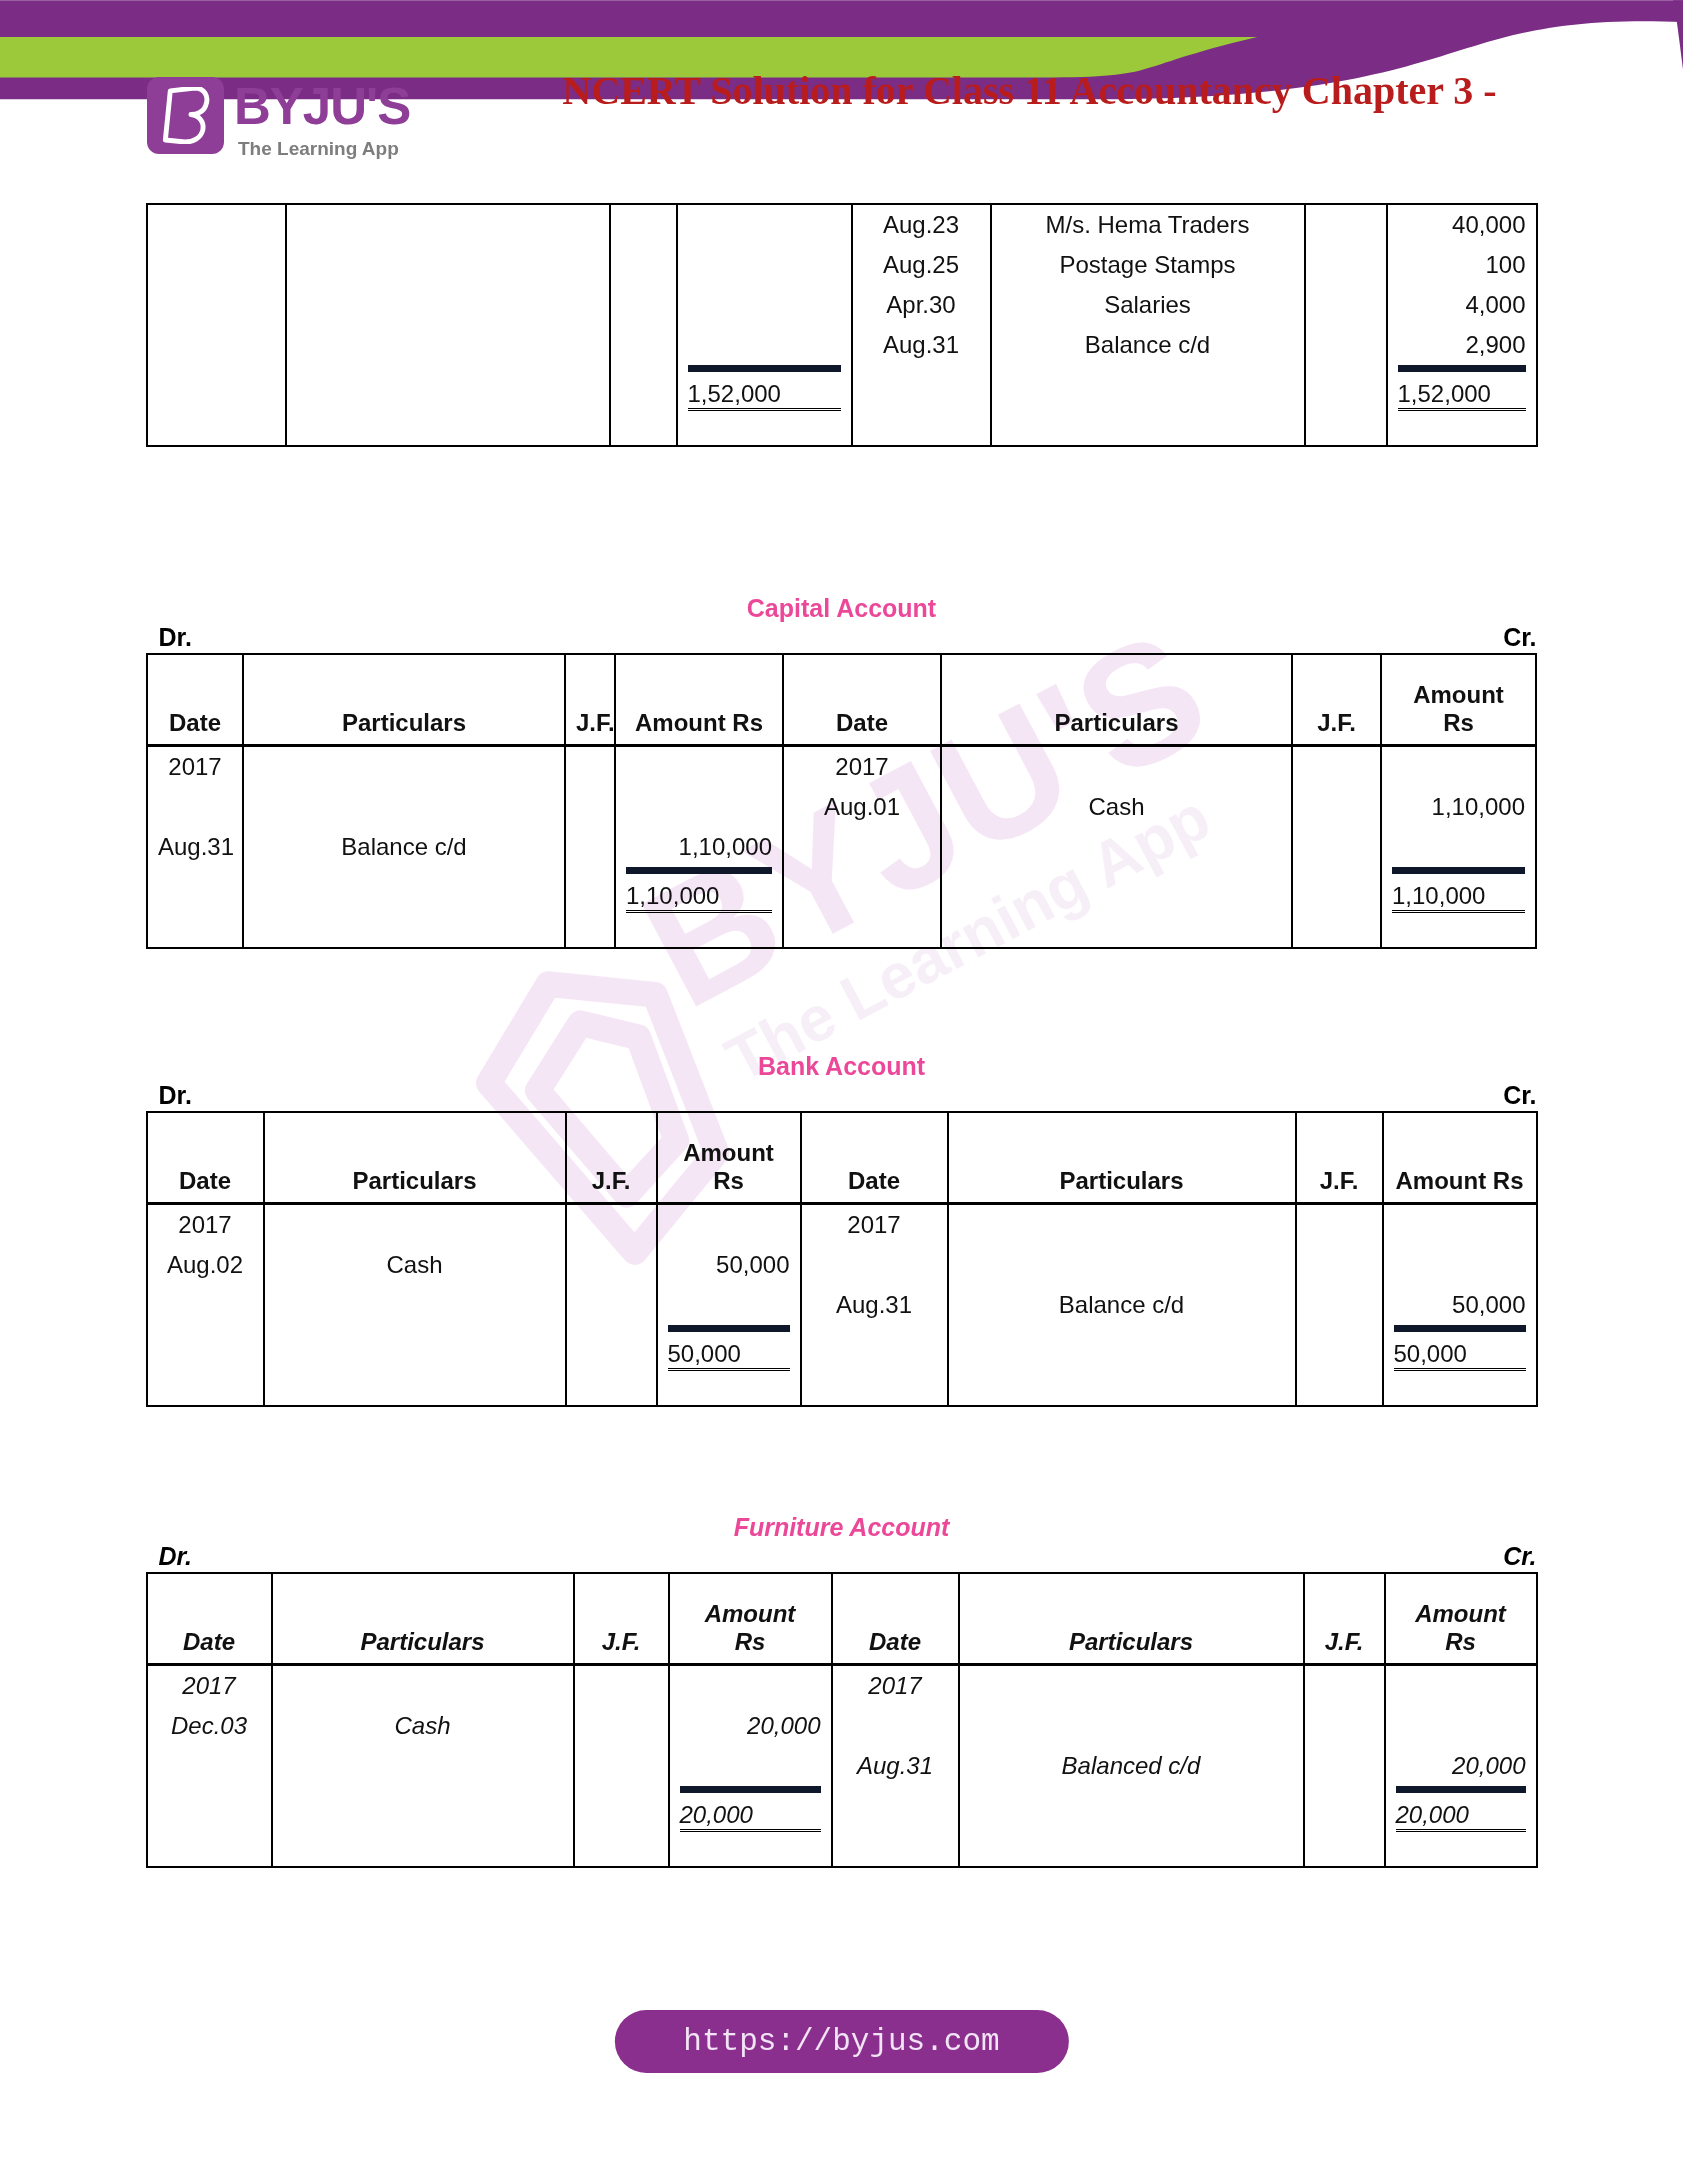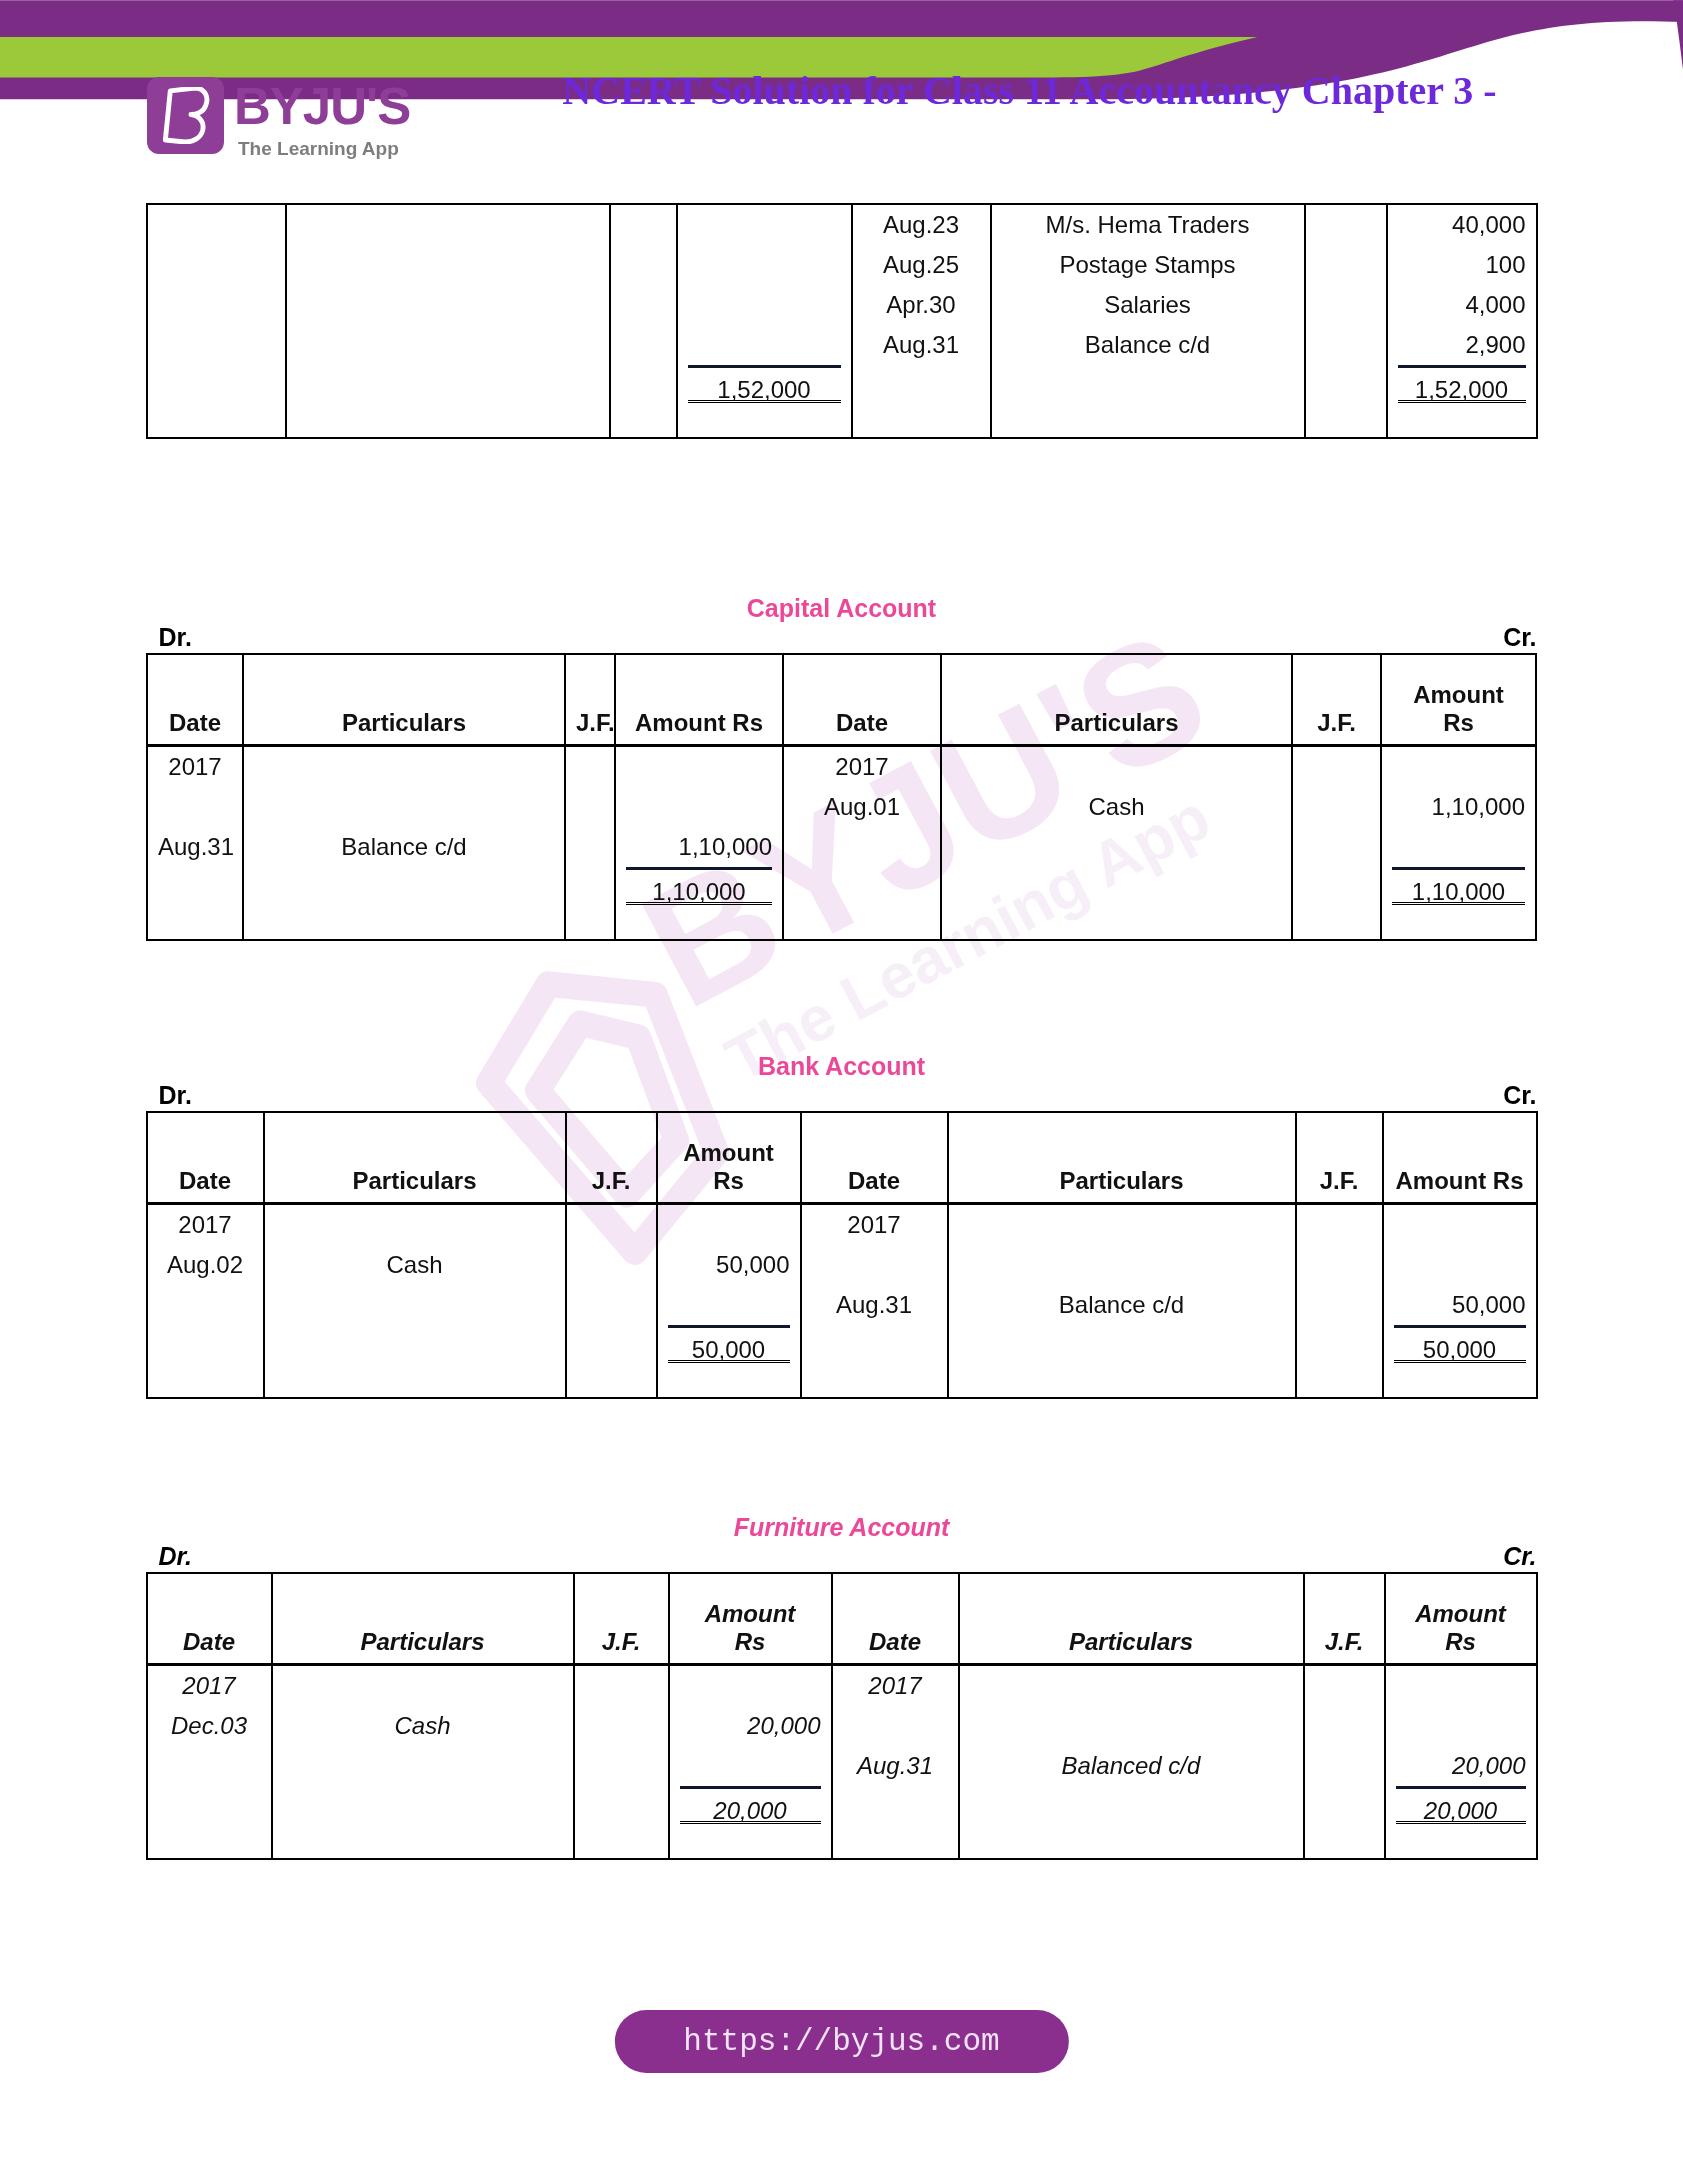--- a/index.html
+++ b/index.html
@@ -39,21 +39,21 @@
   .logo-tag {
     position:absolute; left:91px; top:61px;
     font-size:19px; font-weight:bold; color:#7d7d7d;
     font-family:"Liberation Sans", sans-serif;
   }
 
   .doc-title {
     position:absolute; left:475px; top:8px; width:1109px;
     text-align:center;
     font-family:"Liberation Serif", serif;
-    font-weight:bold; font-size:40px; color:#6d28d9; line-height:1.22;
+    font-weight:bold; font-size:40px; color:#b91c1c; line-height:1.22;
   }
 
   
   .watermark {
     position:absolute; left:426px; top:614px;
     width:812px; height:752px;
     pointer-events:none; z-index:0;
     opacity:.55;
   }
 
@@ -92,24 +92,24 @@
   .c-jf     { text-align:center; }
   .c-amt    { text-align:right; }
 
   
   .lines { line-height:40px; }
   .lines .ln { height:40px; white-space:nowrap; }
 
   
   .amt-stack { position:relative; }
   .total-box {
-    border-top:3px solid #0f172a;
+    border-top:7px solid #0f172a;
     border-bottom:3px double #000;
-    text-align:center;
-    line-height:44px; height:38px;
+    text-align:left;
+    line-height:44px; height:46px;
   }
   .after-total { height:34px; }
 
   
   .footer-btn {
     position:absolute; left:50%; transform:translateX(-50%);
     top:2010px;
     background:#8b2f8f; color:#f2e3f5;
     border-radius:40px;
     font-size:31px;

